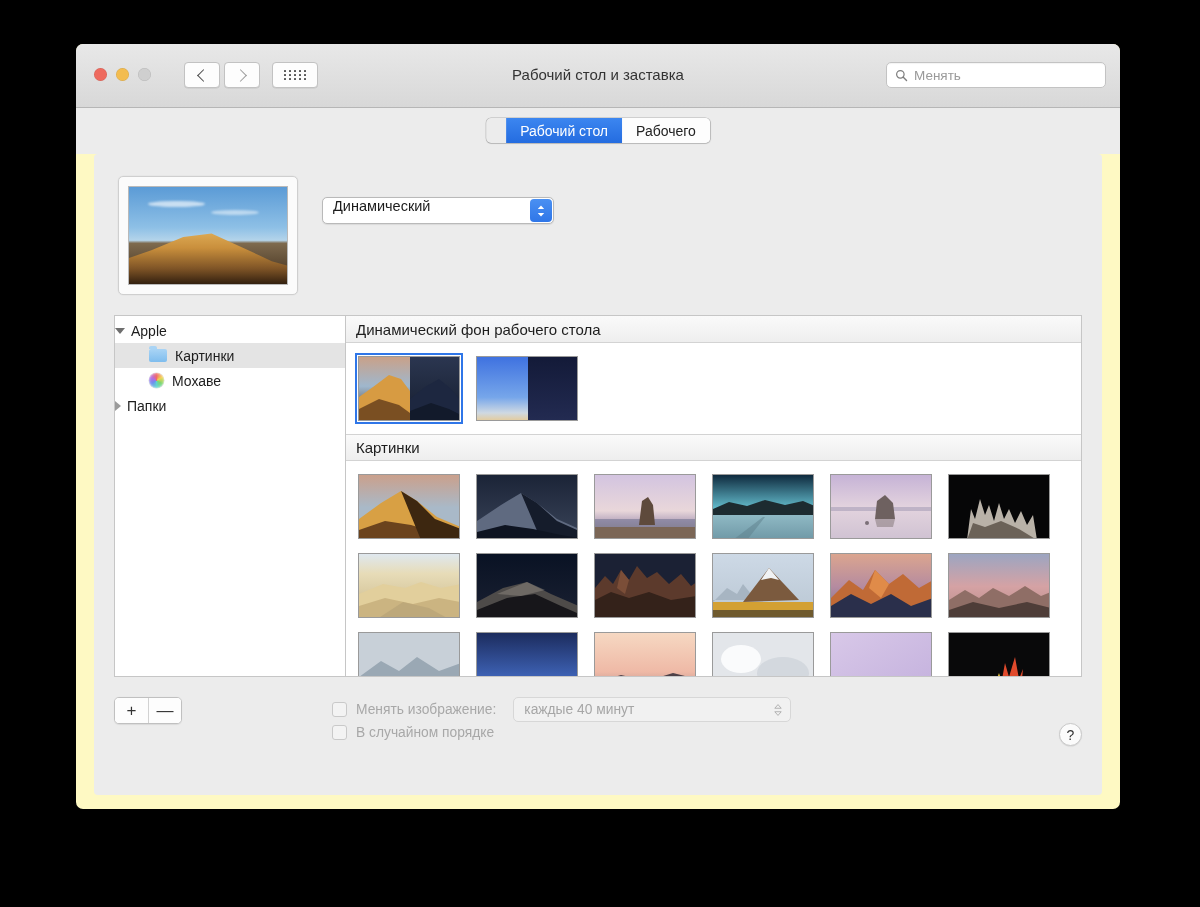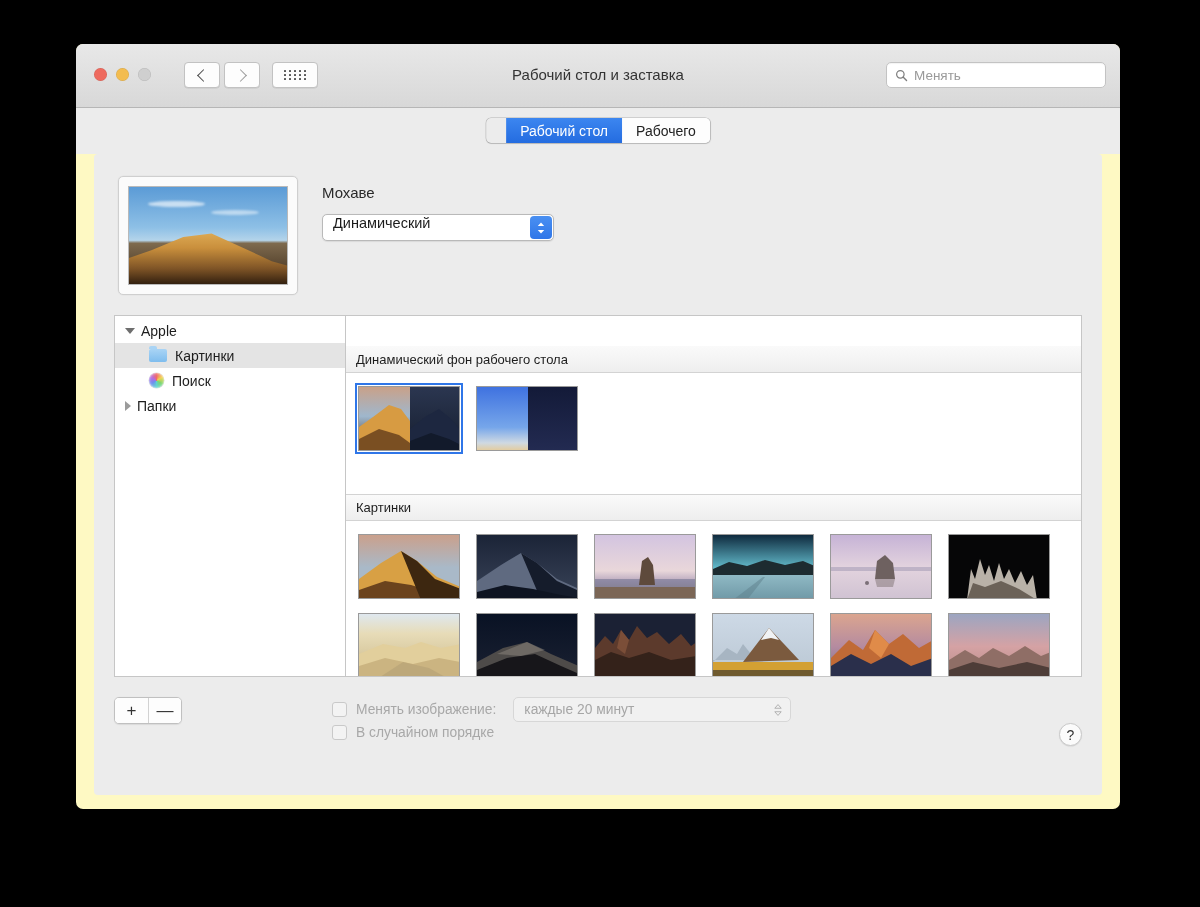--- a/index.html
+++ b/index.html
@@ -148,21 +148,21 @@
     display: flex;
     overflow: hidden;
   }
   #sidebar {
     width: 231px; background: #fff;
     border-right: 1px solid #c6c6c6;
     padding-top: 2px;
   }
   .tree-row {
     height: 25px; display: flex; align-items: center;
-    font-size: 14px; color: #1d1d1d; padding-left: 10px;
+    font-size: 14px; color: #1d1d1d; 
   }
   .tree-row.selected { background: #e4e4e4; }
   .disc {
     width: 0; height: 0; margin-right: 6px;
   }
   .disc.open { border-left: 5px solid transparent; border-right: 5px solid transparent; border-top: 6px solid #6e6e6e; }
   .disc.closed { border-top: 5px solid transparent; border-bottom: 5px solid transparent; border-left: 6px solid #9b9b9b; }
   .tree-row.child { padding-left: 34px; }
   .folder-icon {
     width: 18px; height: 13px; margin-right: 8px; border-radius: 2px 2px 2px 2px;
@@ -175,24 +175,23 @@
   }
   .color-icon {
     width: 15px; height: 15px; border-radius: 50%; margin-right: 8px; flex:none;
     background: conic-gradient(#f06a6a,#f2d24f,#7bd66e,#5ed2cf,#6f8cf0,#b56ce0,#f06a6a);
     box-shadow: inset 0 0 3px rgba(255,255,255,.7), 0 0 0 0.5px rgba(0,0,0,.15);
   }
 
   #gridpane { flex: 1; position: relative; overflow: hidden; background: #fff; }
   .group-header {
     height: 27px; display: flex; align-items: center; padding-left: 10px;
-    font-size: 13px; color: #1d1d1d;
+    font-size: 15px; color: #1d1d1d;
     background: linear-gradient(to bottom,#fafafa,#eeeeee);
     border-bottom: 1px solid #d3d3d3;
-    margin-top: 30px;
   }
   .group-header.second { border-top: 1px solid #d3d3d3; }
   .thumbs {
     display: flex; flex-wrap: wrap;
     padding: 13px 0 0 12px;
     gap: 14px 16px;
   }
   .thumb {
     width: 102px; height: 65px;
     border: 1px solid #9a9a9a;
@@ -302,21 +301,20 @@
 
     <div id="preview-row">
       <div id="preview-frame">
         <div id="preview-img">
           <span class="cloud1"></span>
             <span class="cloud2"></span>
           <span class="dune"></span>
         </div>
       </div>
       <div id="preview-meta">
-        <div id="wallpaper-name">Мохаве</div>
         <div id="mode-select">
           <span id="mode-select-value">Динамический</span>
           <span id="mode-stepper">
             <svg class="st-arrow" viewBox="0 0 10 6">
                 <path d="M5 0.6 L9 5 L1 5 Z" fill="#fff"></path>
               </svg>
             <svg class="st-arrow" viewBox="0 0 10 6">
                 <path d="M5 5.4 L1 1 L9 1 Z" fill="#fff"></path>
               </svg>
           </span>
@@ -330,21 +328,21 @@
         <div class="tree-row">
           <span class="disc open"></span>
           <span>Apple</span>
         </div>
         <div class="tree-row child selected">
           <span class="folder-icon"></span>
           <span>Картинки</span>
         </div>
         <div class="tree-row child">
           <span class="color-icon"></span>
-          <span>Поиск</span>
+          <span>Мохаве</span>
         </div>
         <div class="tree-row">
           <span class="disc closed"></span>
           <span>Папки</span>
         </div>
       </div>
 
       <div id="gridpane">
         <div class="group-header">Динамический фон рабочего стола</div>
         <div class="dyn-thumbs">
@@ -642,21 +640,21 @@
     <div id="bottom">
       <div id="pm-group">
         <div class="pm-btn">+</div>
         <div class="pm-btn">—</div>
       </div>
 
       <div id="change-row">
         <span class="checkbox"></span>
         <span class="cb-label">Менять изображение:</span>
         <span id="interval-select">
-          <span id="interval-value">каждые 20 минут</span>
+          <span id="interval-value">каждые 40 минут</span>
           <span id="interval-stepper">
             <svg class="st-arrow" viewBox="0 0 10 6">
                 <path d="M5 0.6 L9 5.2 L1 5.2 Z" fill="none" stroke="#b0b0b0" stroke-width="1.2"></path>
               </svg>
             <svg class="st-arrow" viewBox="0 0 10 6">
                 <path d="M5 5.4 L1 0.8 L9 0.8 Z" fill="none" stroke="#b0b0b0" stroke-width="1.2"></path>
               </svg>
           </span>
         </span>
       </div>

